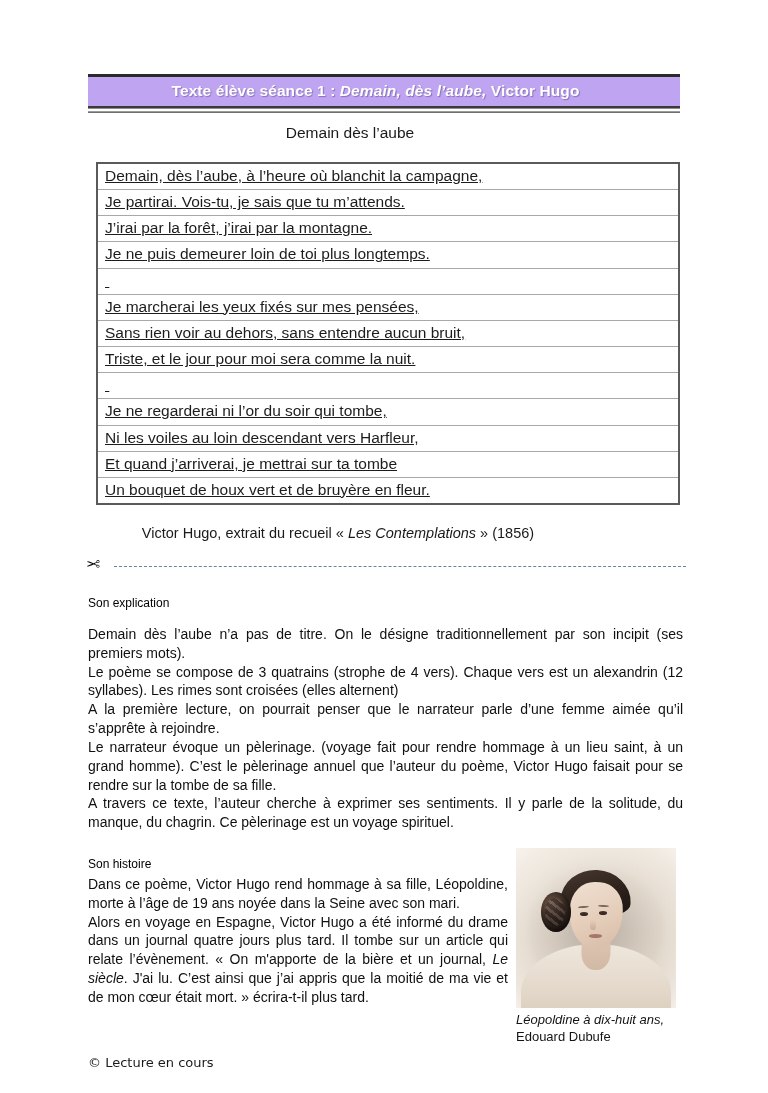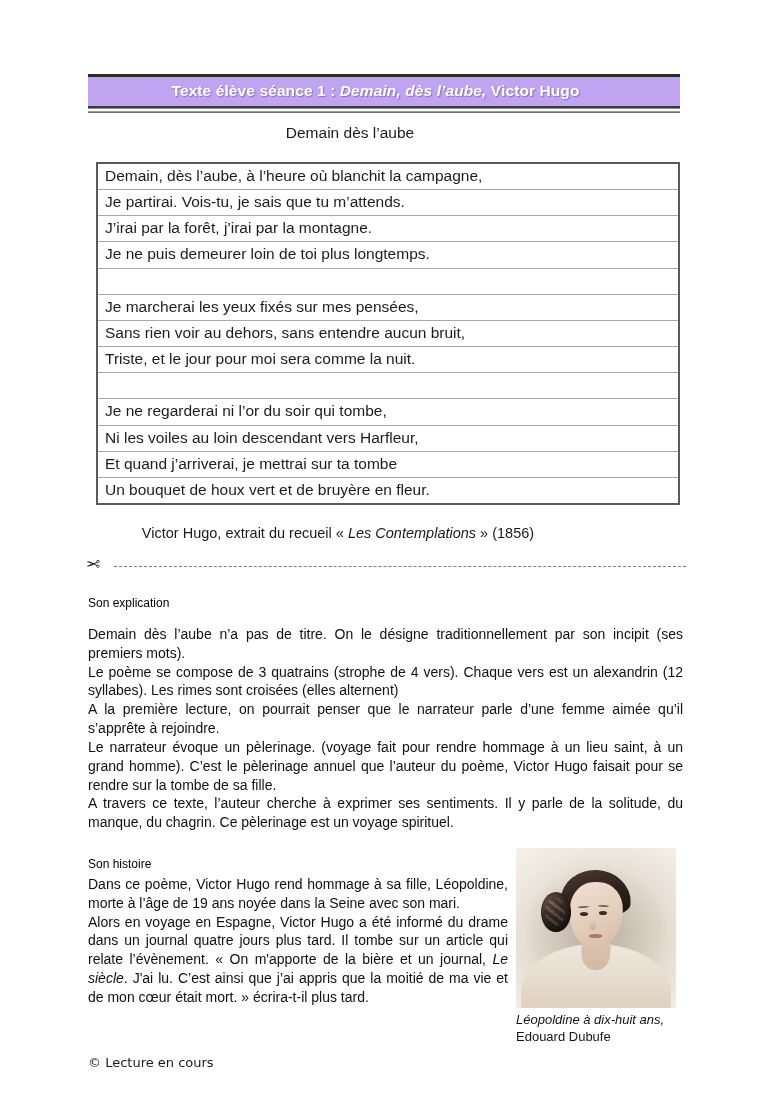--- a/index.html
+++ b/index.html
@@ -75,20 +75,21 @@
     border-collapse: collapse;
     border: 2px solid #5a5a5a;
   }
   .poem-table td {
     border: 1px solid #a8a8a8;
     padding: 1px 0 2px 7px;
     font-size: 15.5px;
     color: #1c1c1c;
     line-height: 1.43;
     height: 23px;
+    text-decoration: underline;
   }
   .poem-table td.spacer { height: 21px; }
 
   
   .attribution {
     position: absolute;
     left: 0;
     top: 525px;
     width: 676px;
     text-align: center;

